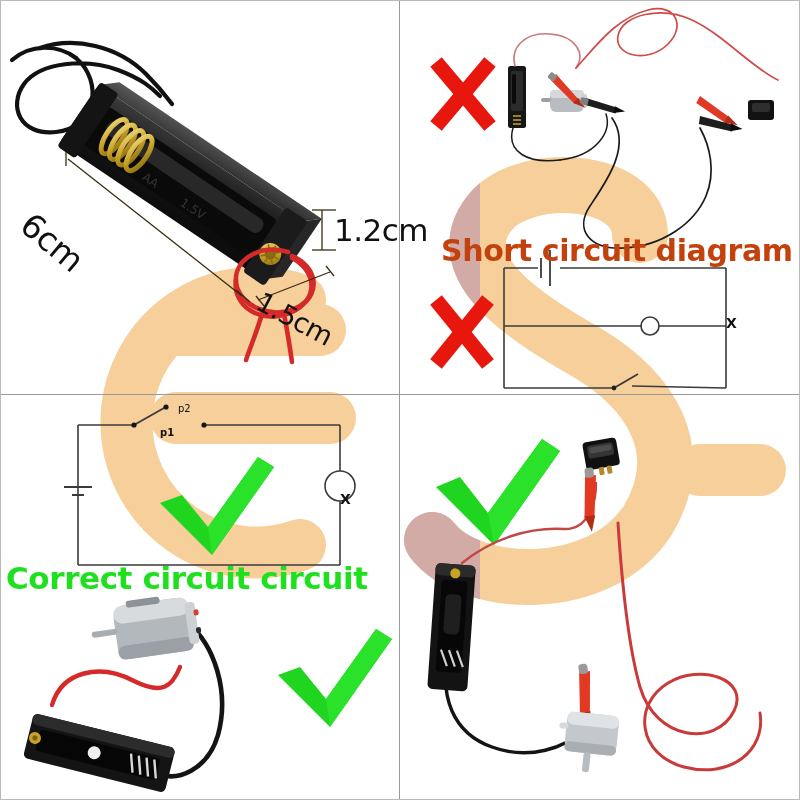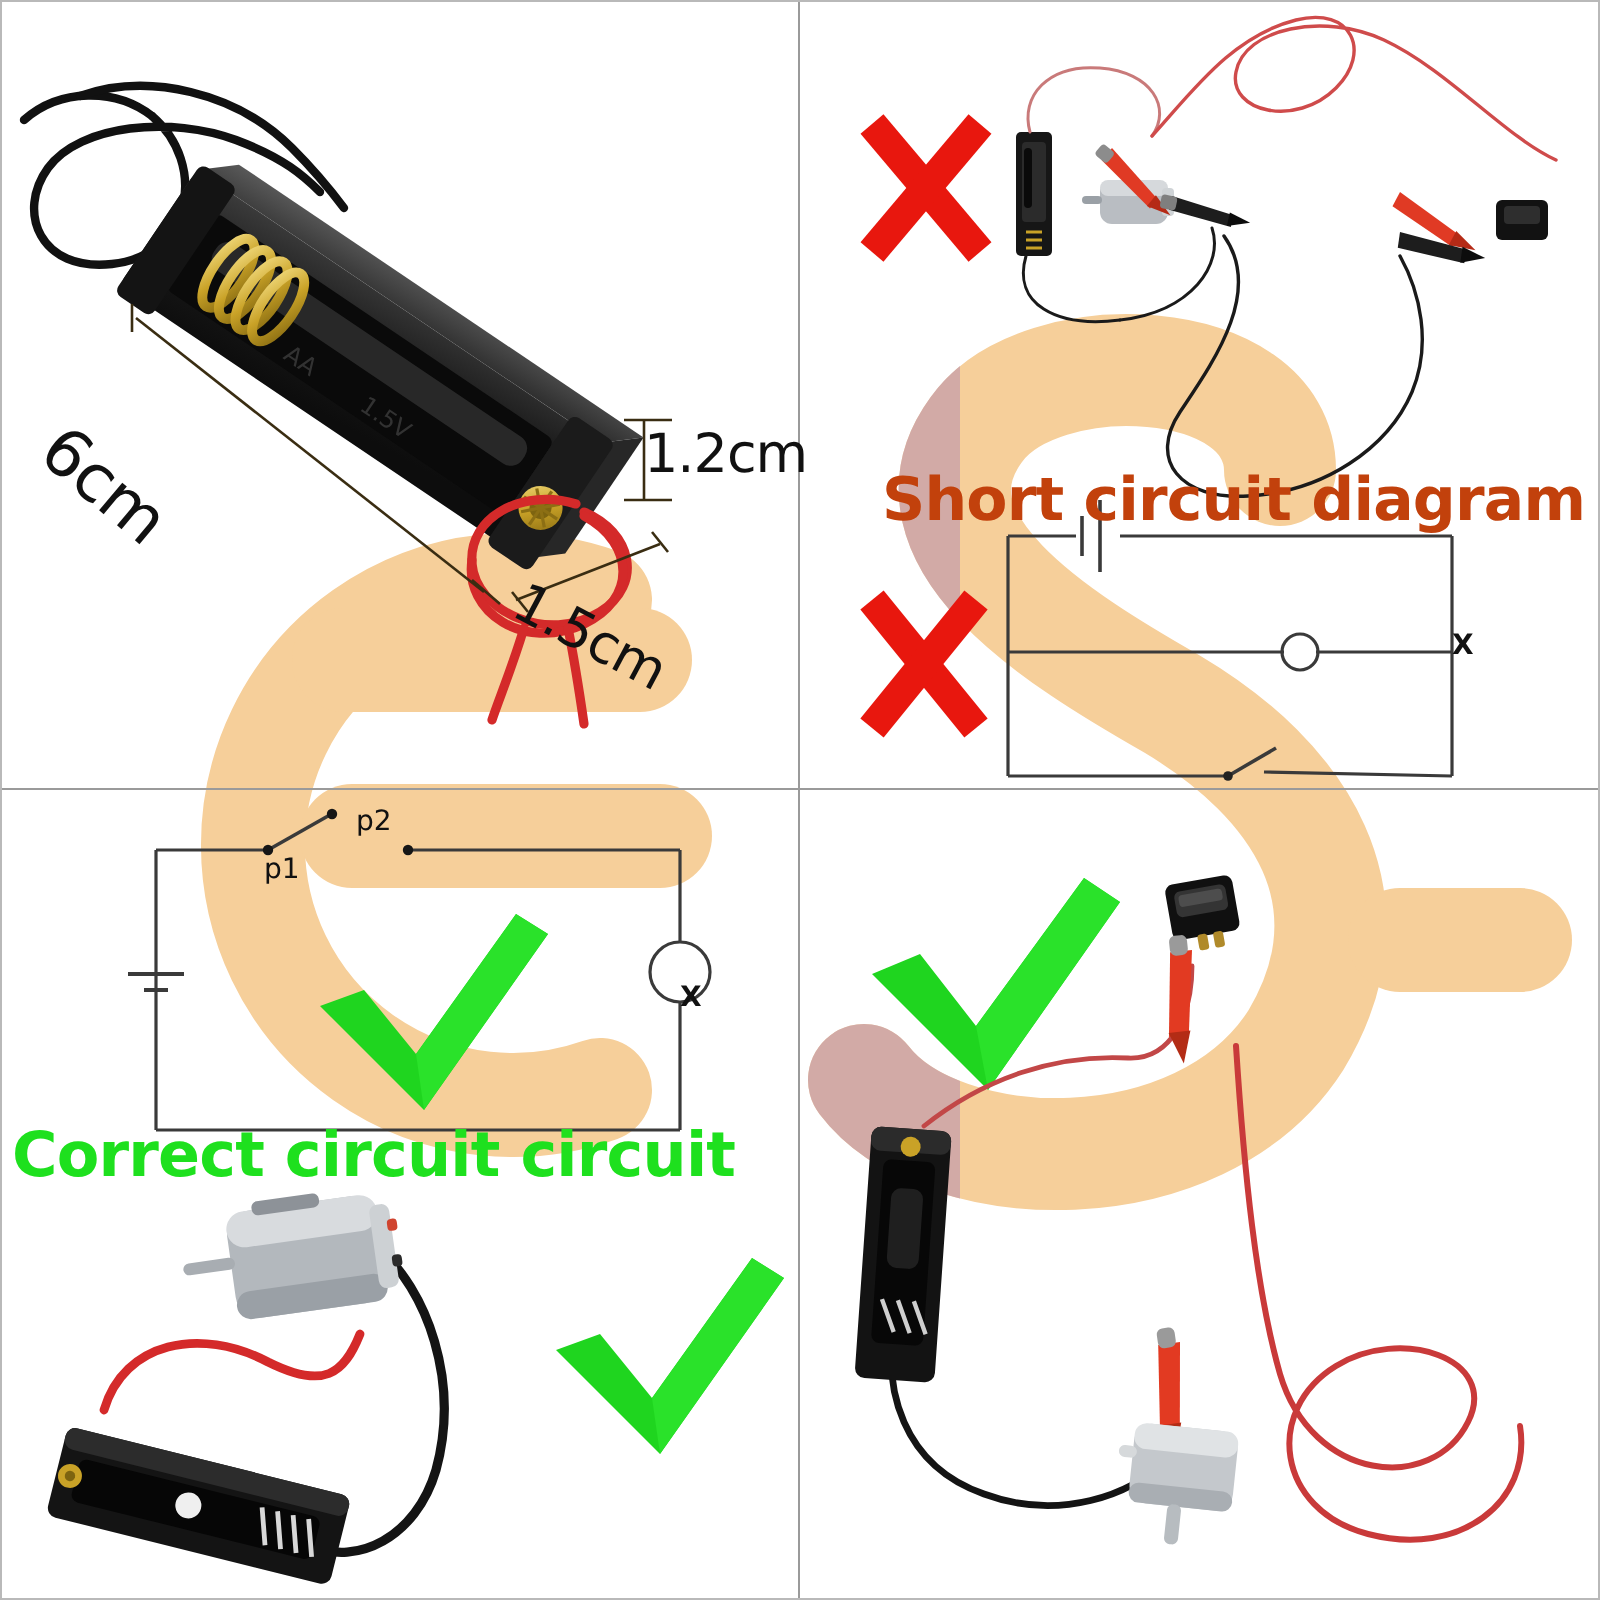--- a/index.html
+++ b/index.html
@@ -28,34 +28,34 @@
   .quad svg{position:absolute;left:0;top:0;width:100%;height:100%;overflow:visible;}
 
   
   .lbl{position:absolute;z-index:8;white-space:nowrap;}
 
   .dim{
     font-size:30px;font-weight:400;color:#111;
     font-family:"DejaVu Sans",sans-serif;letter-spacing:-0.5px;
   }
   #dim-6cm{left:38px;top:205px;transform:rotate(40deg);transform-origin:left top;font-size:33px;}
-  #dim-12cm{left:322px;top:212px;font-size:27px;}
+  #dim-12cm{left:322px;top:212px;font-size:31px;padding-left:12px;}
   #dim-15cm{left:266px;top:286px;transform:rotate(28deg);transform-origin:left top;font-size:27px;}
 
   .headline{
     font-weight:bold;font-size:30px;letter-spacing:-0.4px;
     font-family:"DejaVu Sans","Liberation Sans",sans-serif;
   }
   #short-title{left:441px;top:233px;color:#c2410c;}
   #correct-title{left:6px;top:560px;color:#1ee01e;font-size:31px;}
 
   .nodelabel{
-    font-size:14px;color:#111;font-family:"DejaVu Sans",sans-serif;
+    font-size:10px;color:#111;font-family:"DejaVu Sans",sans-serif;
   }
-  #node-p1{left:132px;top:427px;}
+  #node-p1{left:160px;top:427px;font-weight:bold;}
   #node-p2{left:178px;top:403px;}
 
   .lampglyph{
     position:absolute;z-index:8;font-size:14px;font-weight:bold;color:#111;
     font-family:"DejaVu Sans",sans-serif;
   }
   #lamp-x-short{left:726px;top:315px;}
   #lamp-x-correct{left:340px;top:491px;}
 </style>
 </head>

